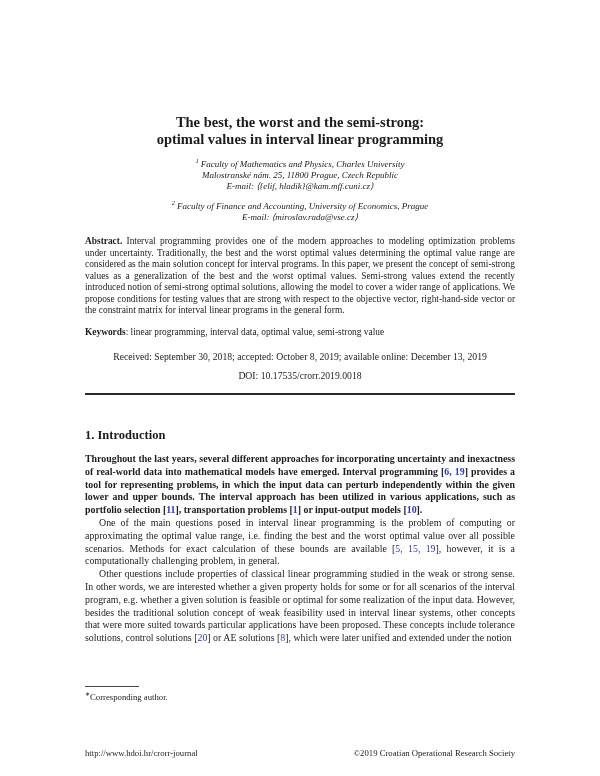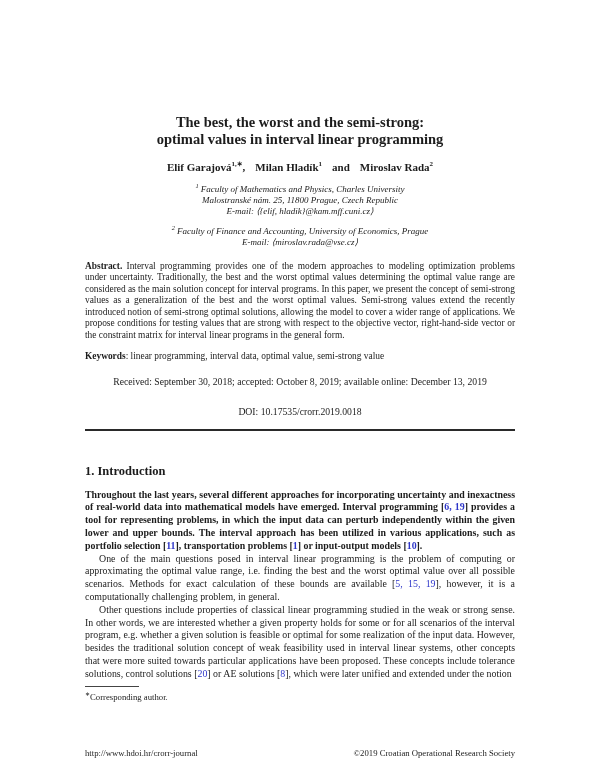--- a/index.html
+++ b/index.html
@@ -75,21 +75,21 @@
     line-height: 11.5px;
   }
 
   
   .dates-line {
     margin-top: 13px;
     text-align: center;
     font-size: 9.7px;
   }
   .doi-line {
-    margin-top: 19px;
+    margin-top: 8px;
     text-align: center;
     font-size: 9.7px;
   }
 
   
   .rule {
     margin-top: 12px;
     height: 0;
     border-top: 2px solid #2a2a2a;
   }
@@ -140,21 +140,20 @@
 
 <div class="page">
   <div class="content">
 
 
     <h1 class="title">
       <span class="title-line">The best, the worst and the semi-strong:</span>
       <span class="title-line">optimal values in interval linear programming</span>
     </h1>
 
-    <div class="authors"><span><span>Elif Garajová</span><sup>1,∗</sup></span><span class="sep-comma">,</span><span><span>Milan Hladík</span><sup>1</sup></span><span class="sep-and">and</span><span><span>Miroslav Rada</span><sup>2</sup></span></div>
 
     <div class="affil">
       <div><sup>1</sup><span>Faculty of Mathematics and Physics, Charles University</span></div>
       <div>Malostranské nám. 25, 11800 Prague, Czech Republic</div>
       <div>E-mail: ⟨{elif, hladik}@kam.mff.cuni.cz⟩</div>
     </div>
 
     <div class="affil">
       <div><sup>2</sup><span>Faculty of Finance and Accounting, University of Economics, Prague</span></div>
       <div>E-mail: ⟨miroslav.rada@vse.cz⟩</div>

